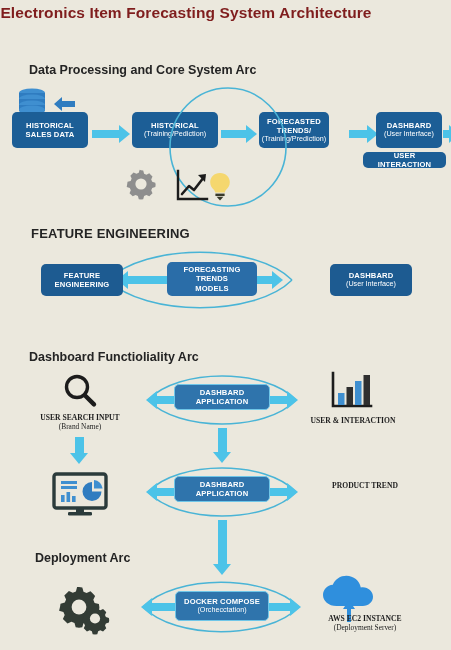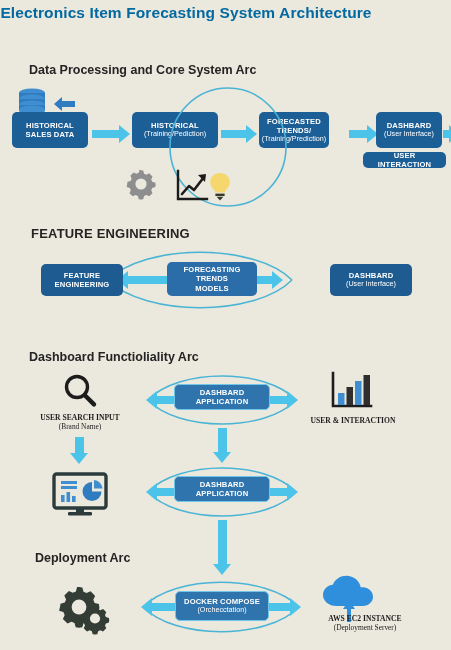--- a/index.html
+++ b/index.html
@@ -9,21 +9,21 @@
     font-family:"Liberation Sans", sans-serif;
     overflow:hidden;
     position:relative;
   }
   #stage{position:relative;width:451px;height:650px;overflow:hidden;}
 
   
   .main-title{
     position:absolute;top:4px;left:0;width:372px;
     text-align:center;
-    font-size:15.5px;font-weight:700;color:#0369a1;
+    font-size:15.5px;font-weight:700;color:#7f1d1d;
     letter-spacing:.1px;
   }
   .sec-title{
     position:absolute;
     font-size:12.5px;font-weight:600;color:#242424;
     white-space:nowrap;
   }
   .sec-title.caps{font-size:13px;font-weight:600;letter-spacing:.2px;}
 
   
@@ -297,20 +297,21 @@
   </div>
   <div class="harrow" style="left:258px;top:488px;width:40px;">
     <div class="shaft" style="width:29px;"></div>
     <div class="head r" style="left:29px;"></div>
   </div>
   <div class="box teal" style="left:174px;top:476px;width:96px;height:26px;">
     <span class="l1">DASHBARD APPLICATION</span>
   </div>
 
   <div class="cap" style="left:300px;top:481px;width:130px;">
+    <div>PRODUCT TREND</div>
   </div>
 
   <div class="varrow" style="left:218px;top:520px;">
     <div class="shaft" style="height:44px;"></div>
     <div class="head" style="top:44px;"></div>
   </div>
 
   <div class="sec-title" style="left:35px;top:551px;">Deployment Arc</div>
 
   <div class="icon" style="left:57px;top:583px;width:58px;height:52px;">

